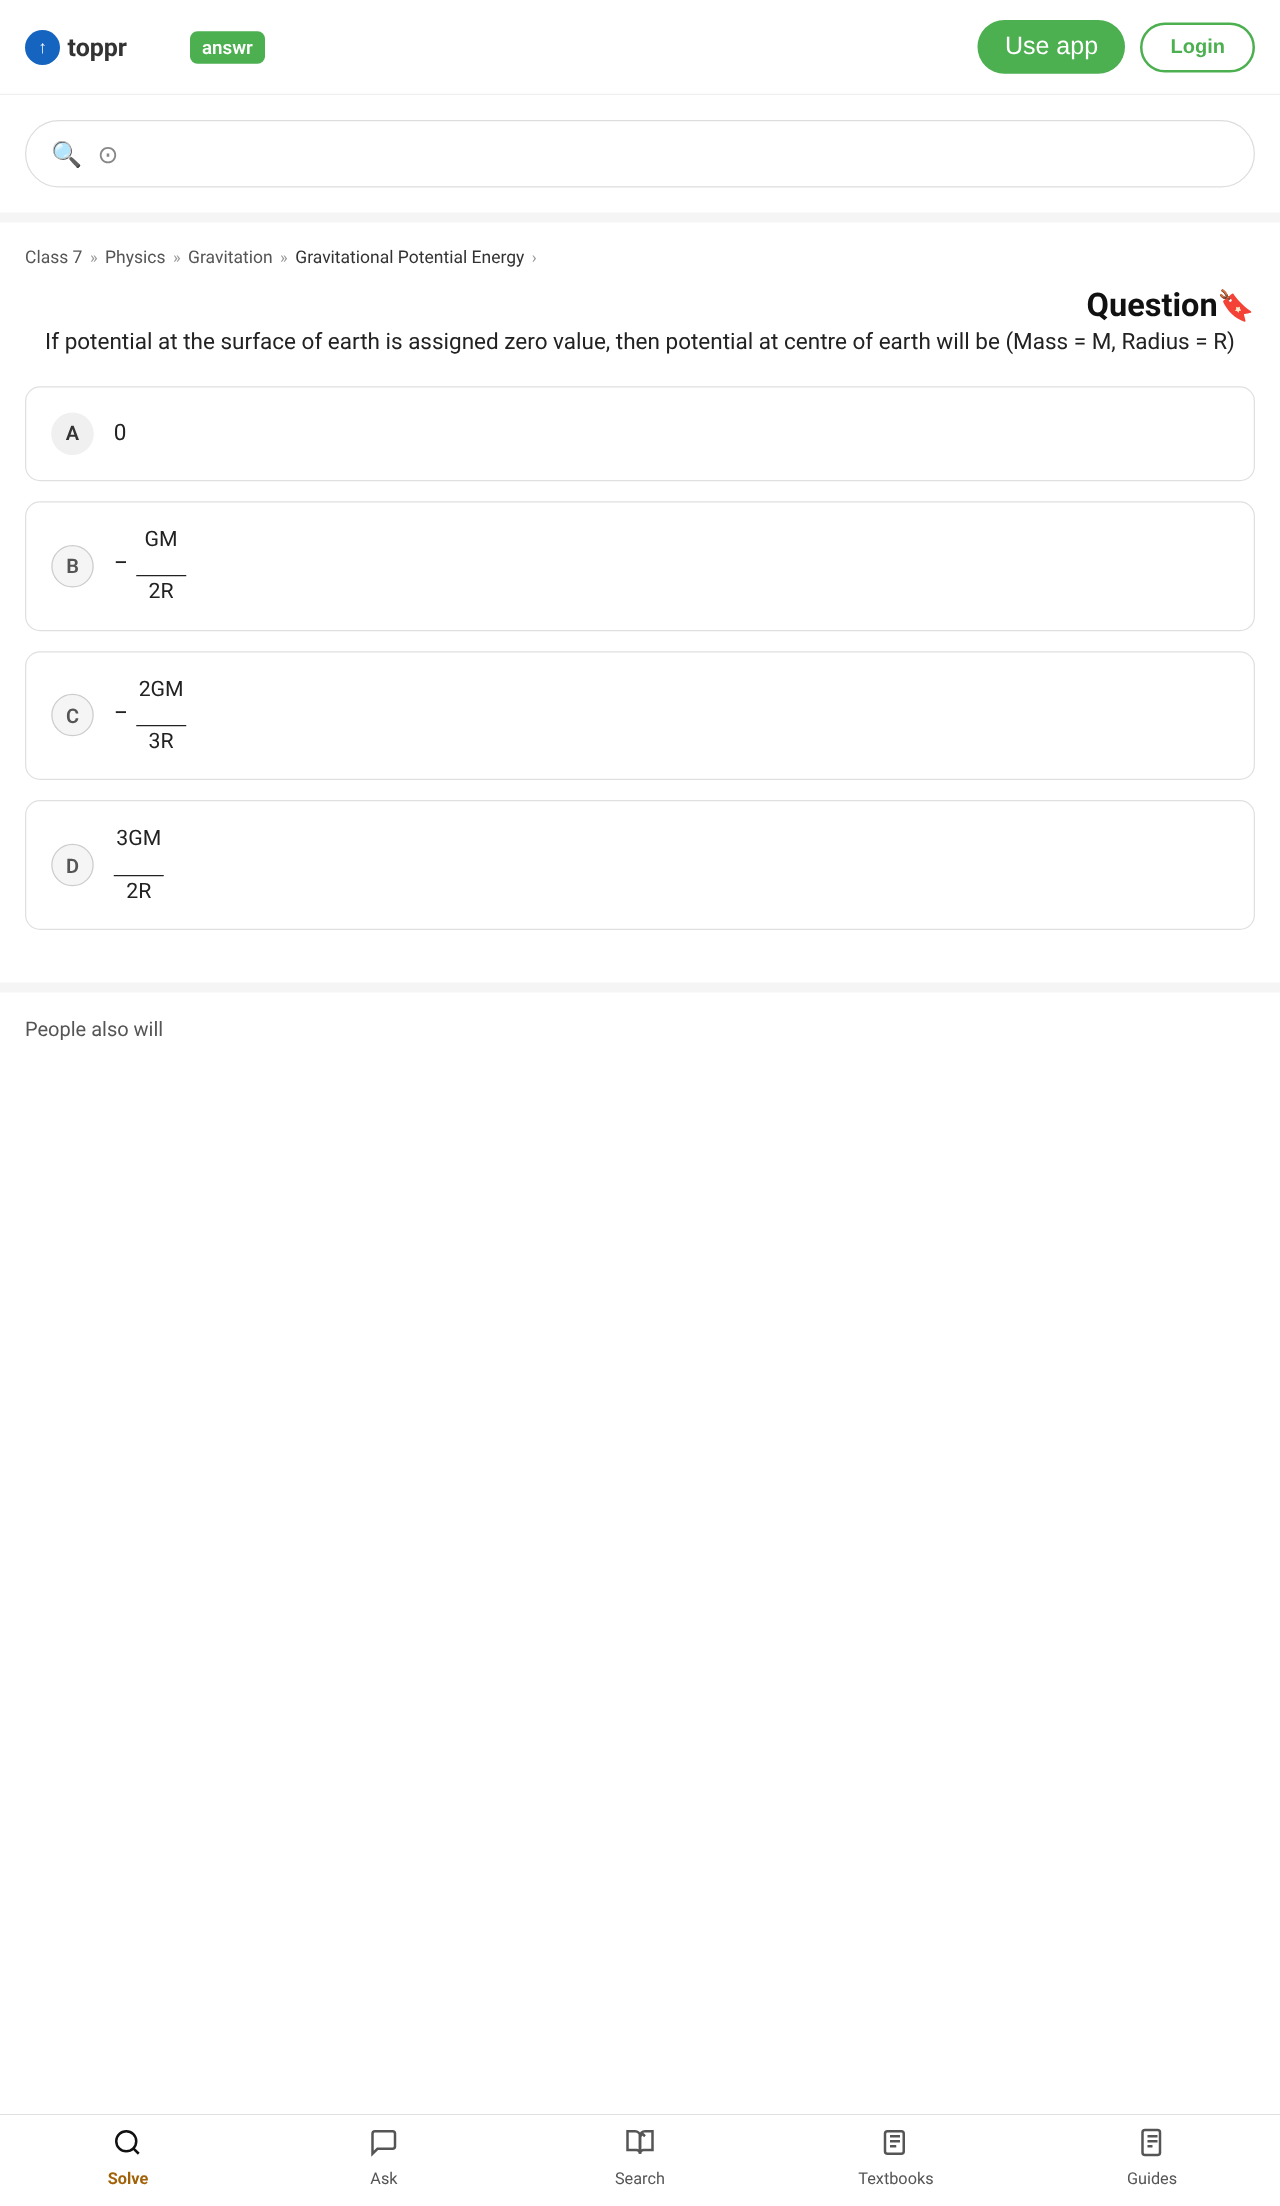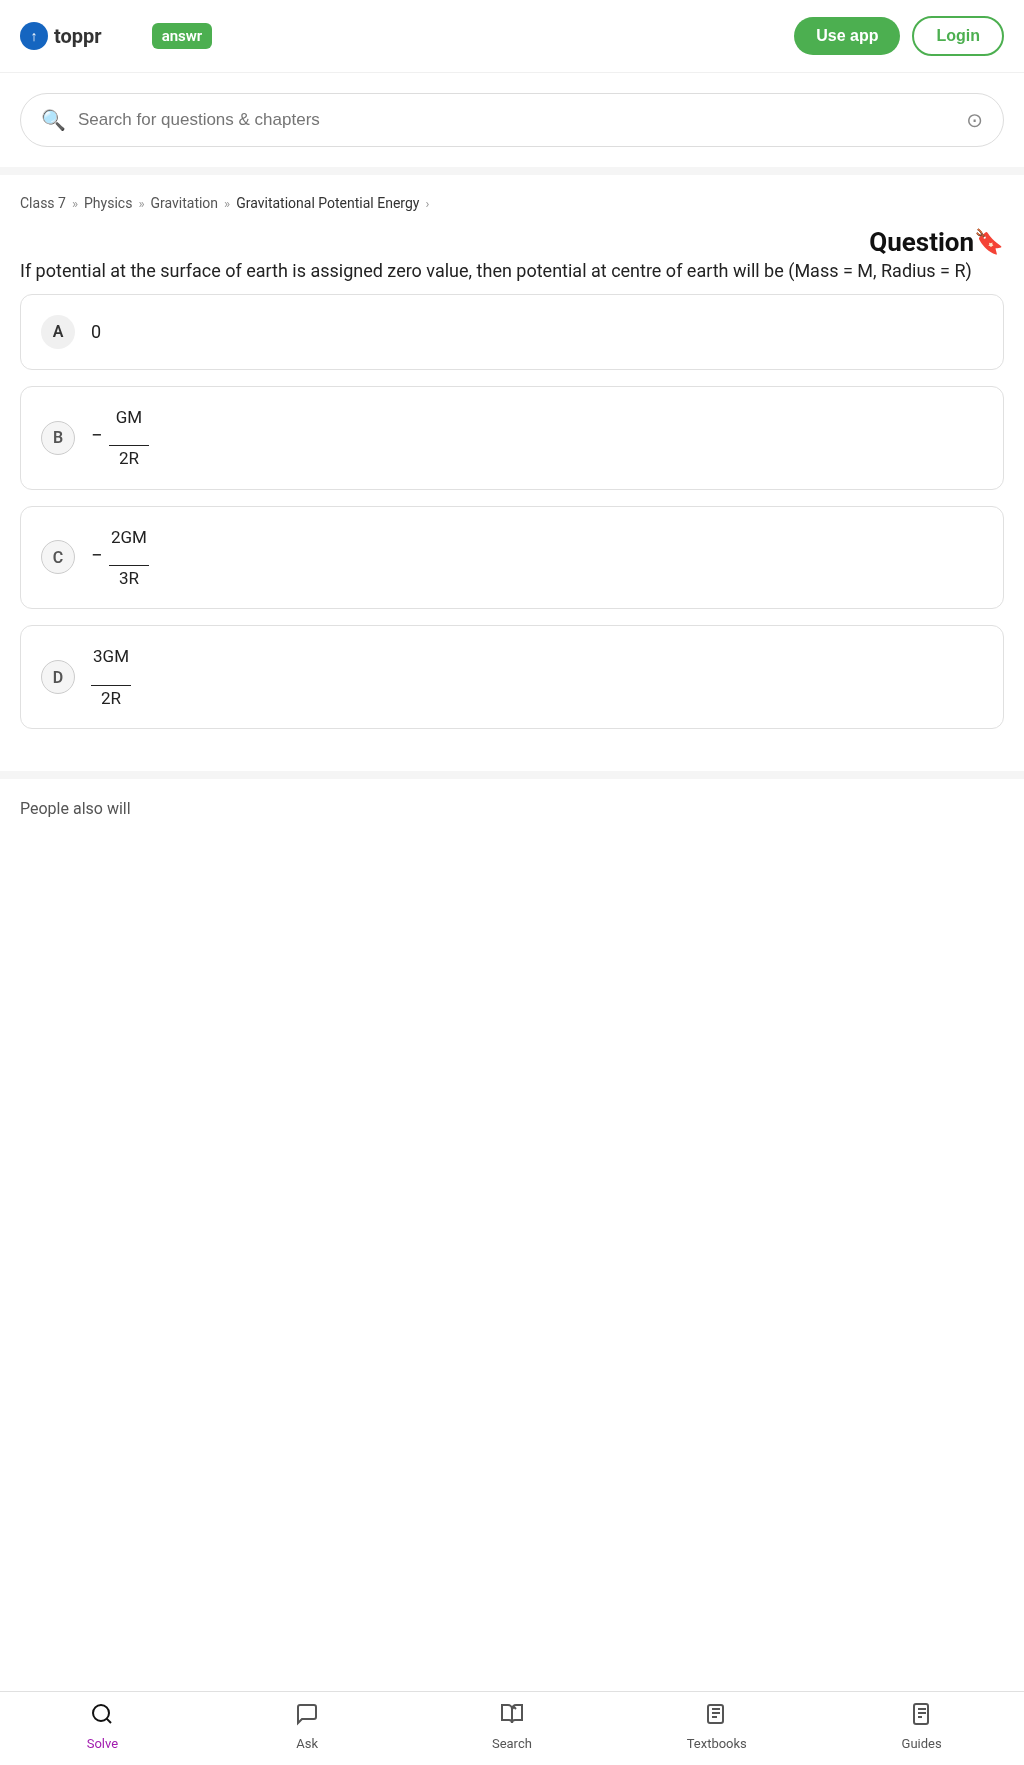--- a/index.html
+++ b/index.html
@@ -58,22 +58,22 @@
       display: flex;
       align-items: center;
       gap: 12px;
     }
     .btn-use-app {
       background: #4CAF50;
       color: white;
       border: none;
       padding: 10px 22px;
       border-radius: 24px;
-      font-size: 16px;
-      font-weight: 700;
+      font-size: 20px;
+      font-weight: 400;
       cursor: pointer;
     }
     .btn-login {
       background: transparent;
       color: #4CAF50;
       border: 2px solid #4CAF50;
       padding: 9px 22px;
       border-radius: 24px;
       font-size: 16px;
       font-weight: 600;
@@ -154,21 +154,22 @@
     }
     .bookmark-icon {
       font-size: 24px;
       color: #333;
       cursor: pointer;
     }
     .question-text {
       font-size: 18px;
       color: #222;
       line-height: 1.6;
-      margin-bottom: 8px;
+      margin-bottom: 20px;
+      text-align: center;
     }
 
     
     .option-card {
       border: 1.5px solid #e0e0e0;
       border-radius: 12px;
       padding: 20px 20px;
       margin-bottom: 16px;
       display: flex;
       align-items: center;
@@ -252,22 +253,22 @@
       color: #555;
     }
     .nav-icon.active {
       color: #111;
     }
     .nav-label {
       font-size: 13px;
       color: #555;
     }
     .nav-label.active {
-      color: #a21caf;
-      font-weight: 400;
+      color: #a16207;
+      font-weight: 700;
     }
 
     
     .also-view {
       padding: 20px 20px 100px;
       border-top: 8px solid #f5f5f5;
       margin-top: 10px;
     }
     .also-view-title {
       font-size: 16px;
@@ -287,21 +288,20 @@
   </div>
   <div class="header-right">
     <button class="btn-use-app">Use app</button>
     <button class="btn-login">Login</button>
   </div>
 </header>
 
 <section class="search-section">
   <div class="search-bar">
     <span class="search-icon-wrap">🔍</span>
-    <input class="search-input" type="text" placeholder="Search for questions &amp; chapters" style="">
     <span class="camera-icon">⊙</span>
   </div>
 </section>
 
 <div class="divider"></div>
 
 <nav class="breadcrumb">
   <span class="breadcrumb-item">Class 7</span>
   <span class="breadcrumb-sep">»</span>
   <span class="breadcrumb-item">Physics</span>

